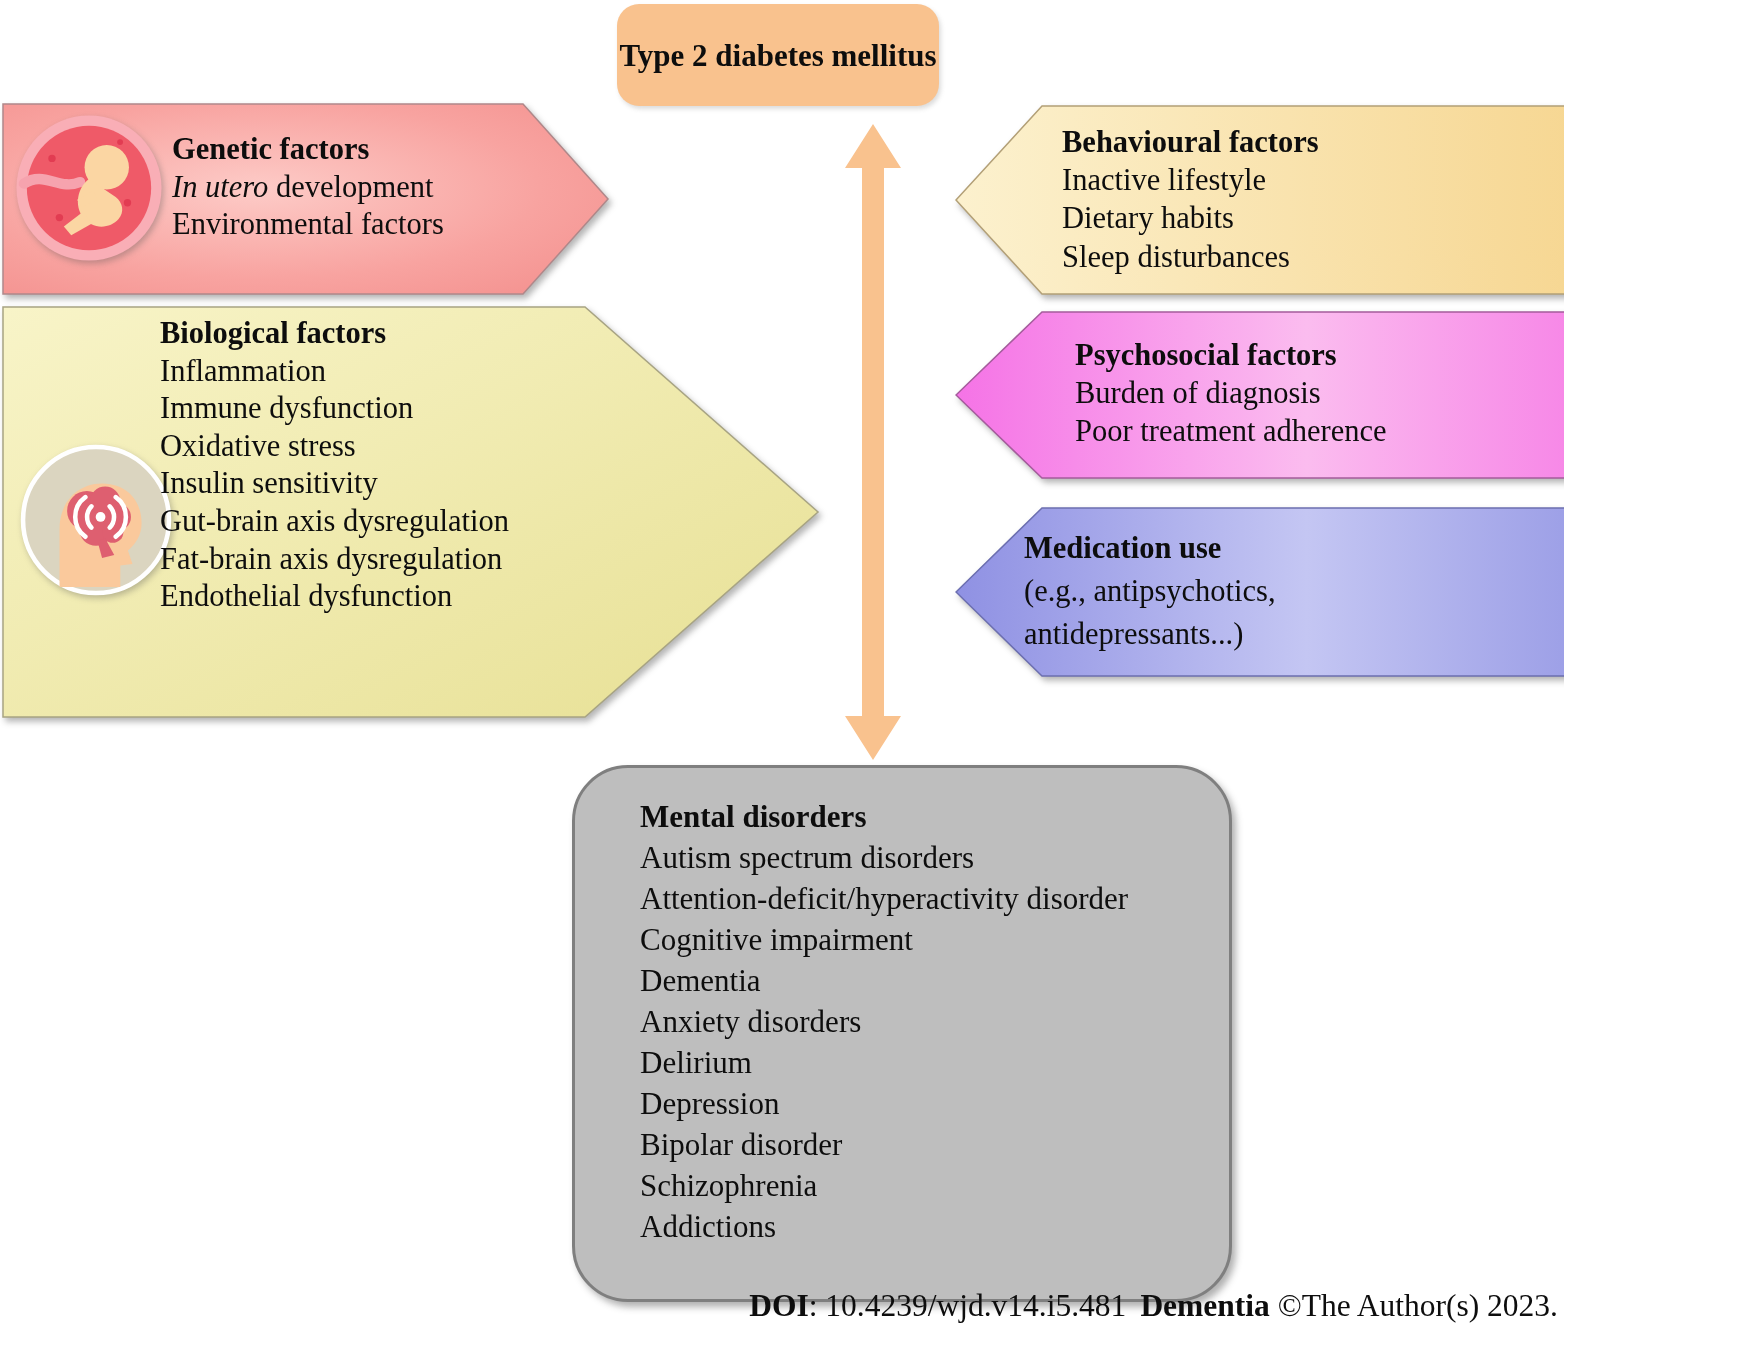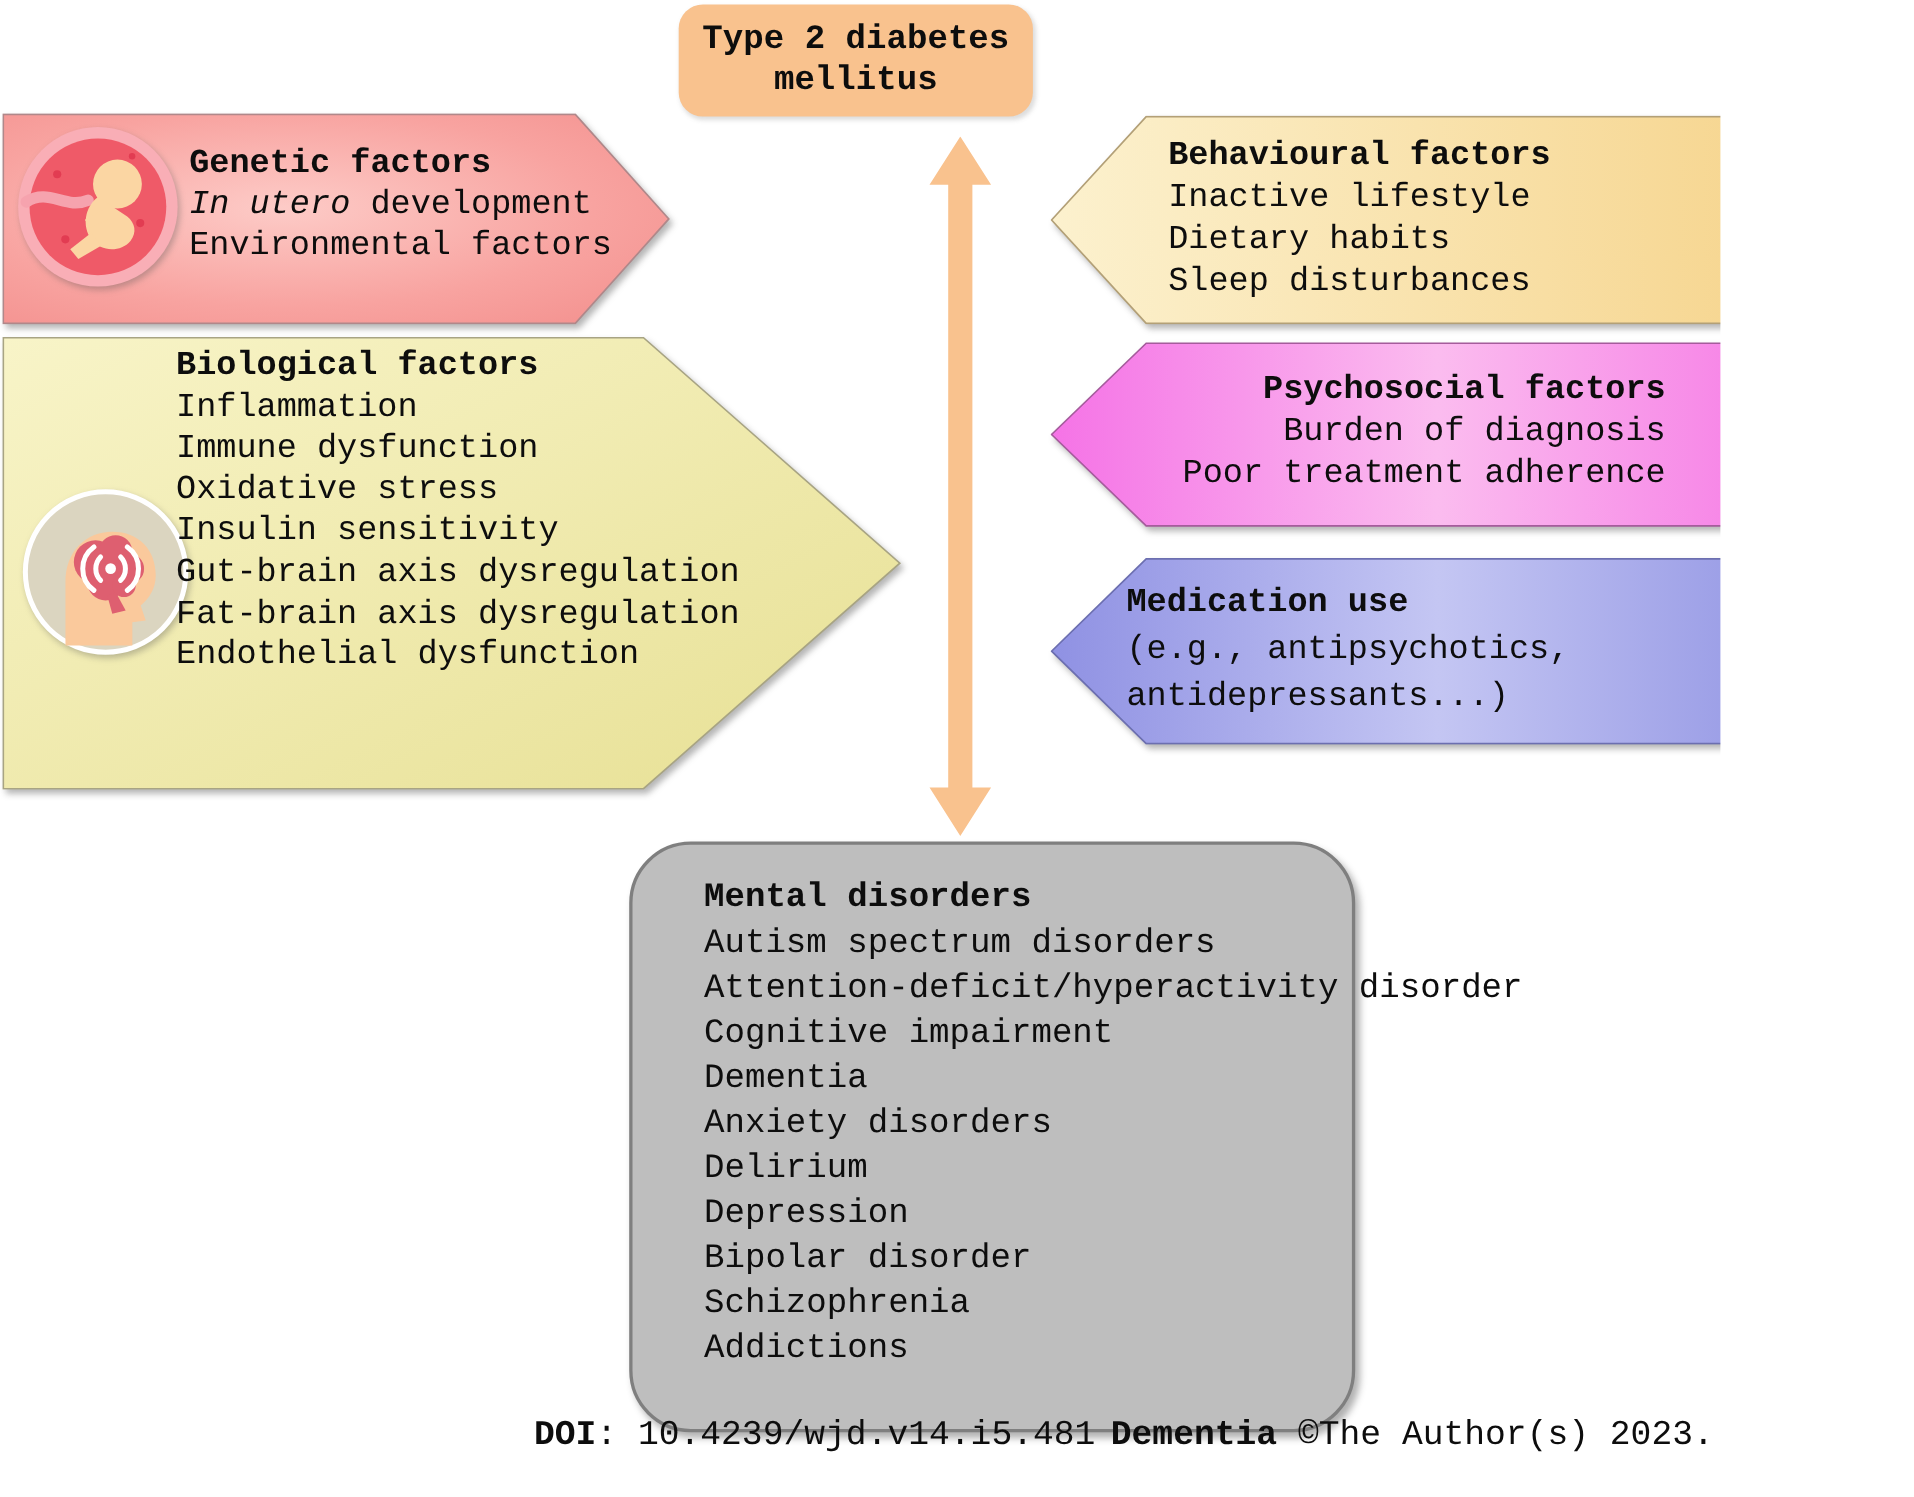--- a/index.html
+++ b/index.html
@@ -1,20 +1,20 @@
 <!DOCTYPE html>
 <html><head>
 <meta charset="utf-8">
 <style>
   html,body{margin:0;padding:0;background:#ffffff;}
   #stage{
     position:relative;
     width:1564px;height:1361px;
     background:#ffffff;
-    font-family:Liberation Mono, monospace;
+    font-family:Liberation Serif, serif;
     color:#0d0d0d;
     overflow:hidden;
   }
   .abs{position:absolute;}
   .shape-svg{position:absolute;filter:drop-shadow(3px 4px 3px rgba(90,90,90,0.45));}
   .icon-svg{position:absolute;filter:drop-shadow(2px 3px 3px rgba(80,80,80,0.35));}
   .txt{position:absolute;font-size:30.5px;line-height:37.5px;white-space:nowrap;}
   .txt .hd{font-weight:bold;}
   .it{font-style:italic;}
   #t2dm-box{
@@ -25,21 +25,21 @@
     box-shadow:2px 3px 4px rgba(120,120,120,0.25);
   }
   #mental-box{
     left:572px;top:765px;width:660px;height:537px;
     background:#BEBEBE;border:3px solid #7F7F7F;border-radius:56px;
     box-shadow:4px 5px 7px rgba(60,60,60,0.4);
     box-sizing:border-box;
   }
   #mental-text{left:640px;top:796px;font-size:31px;line-height:41px;}
   #behavioural-text{top:123px;left:1062px;line-height:38.2px;}
-  #psychosocial-text{top:336px;left:1075px;line-height:38.2px;text-align:right;}
+  #psychosocial-text{top:336px;left:1075px;line-height:38.2px;}
   #medication-text{top:527px;left:1024px;line-height:43px;}
   #genetic-text{left:172px;top:131px;}
   #biological-text{left:160px;top:315px;line-height:37.6px;}
   #footer-line{
     position:absolute;right:6px;top:1288px;
     font-size:31.5px;white-space:nowrap;
   }
   #footer-line b{font-weight:bold;}
   .gap{display:inline-block;width:14px;}
 </style>

